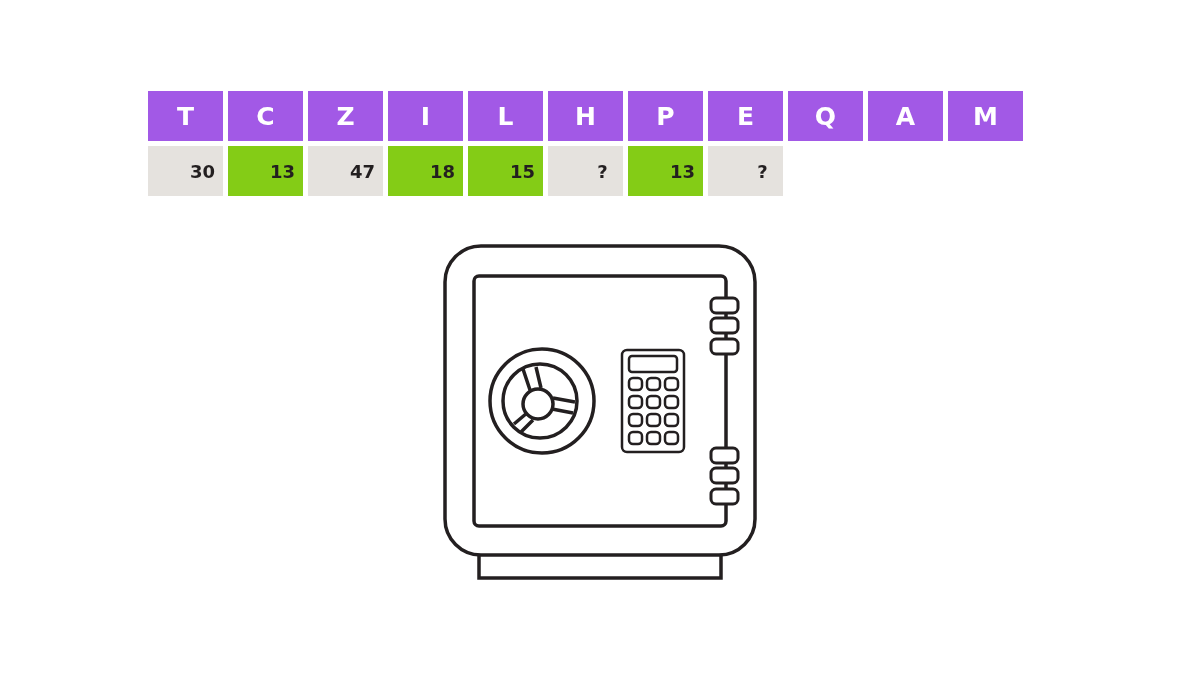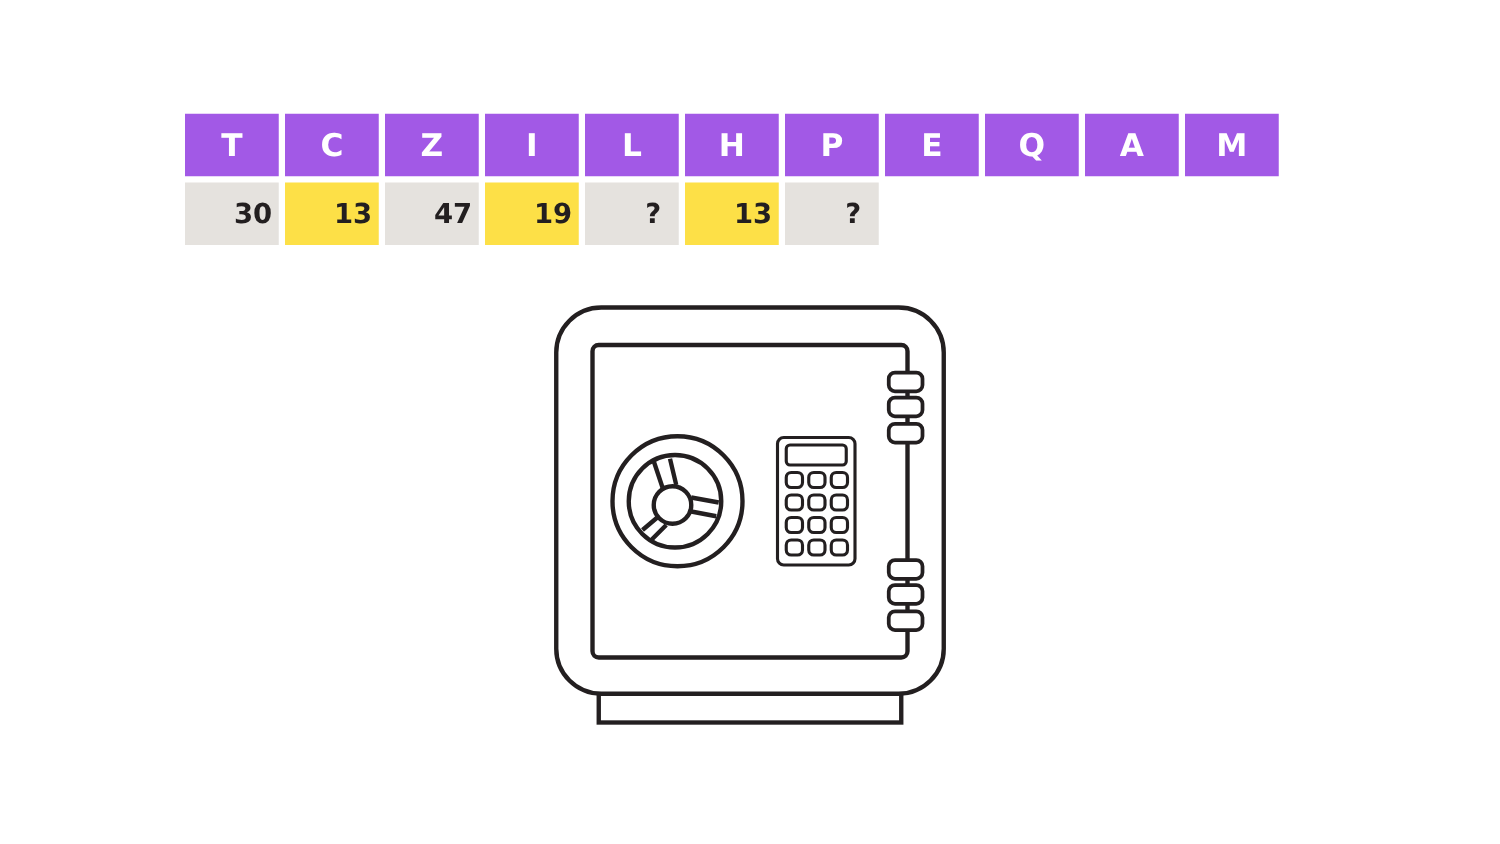--- a/index.html
+++ b/index.html
@@ -10,23 +10,23 @@
   .grid {
     position: absolute; left: 148px; top: 91px;
     display: grid; grid-template-columns: repeat(11, 75px);
     column-gap: 5px; row-gap: 5px;
   }
   .cell {
     height: 50px; display: flex; align-items: center; justify-content: center;
     font-weight: bold; box-sizing: border-box;
   }
   .letter { background: #a259e6; color: #ffffff; font-size: 25px; }
-  .number { font-size: 22px; color: #231f20; padding-left: 34px; }
+  .number { font-size: 18px; color: #231f20; padding-left: 34px; }
   .number.light { background: #e5e2de; }
-  .number.dark { background: #fde047; }
+  .number.dark { background: #84cc16; }
   .safe { position: absolute; left: 0; top: 0; }
 </style>
 </head>
 <body>
 
 <div class="grid">
   <div class="cell letter">T</div>
   <div class="cell letter">C</div>
   <div class="cell letter">Z</div>
   <div class="cell letter">I</div>
@@ -34,21 +34,22 @@
   <div class="cell letter">H</div>
   <div class="cell letter">P</div>
   <div class="cell letter">E</div>
   <div class="cell letter">Q</div>
   <div class="cell letter">A</div>
   <div class="cell letter">M</div>
 
   <div class="cell number light">30</div>
   <div class="cell number dark">13</div>
   <div class="cell number light">47</div>
-  <div class="cell number dark">19</div>
+  <div class="cell number dark">18</div>
+  <div class="cell number dark">15</div>
   <div class="cell number light">?</div>
   <div class="cell number dark">13</div>
   <div class="cell number light">?</div>
 </div>
 
 <svg class="safe" width="1200" height="675" viewBox="0 0 1200 675">
   <g fill="none" stroke="#231f20" stroke-width="3.5">
 
     <rect x="479" y="548" width="242" height="30"></rect>
 

